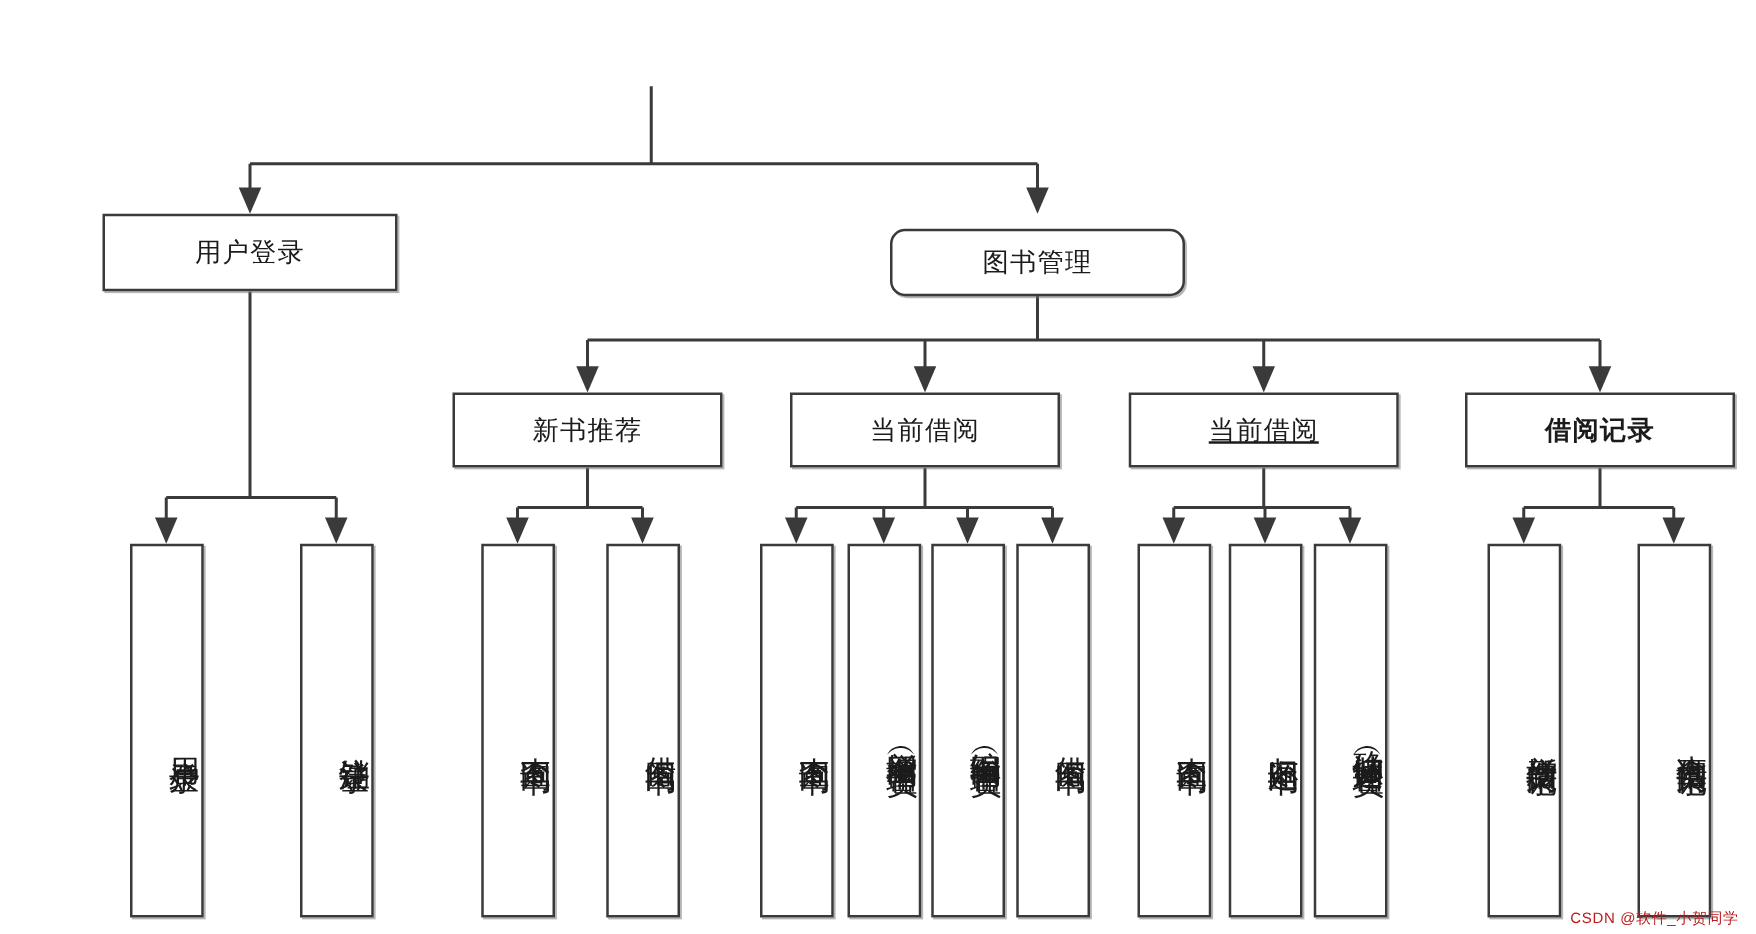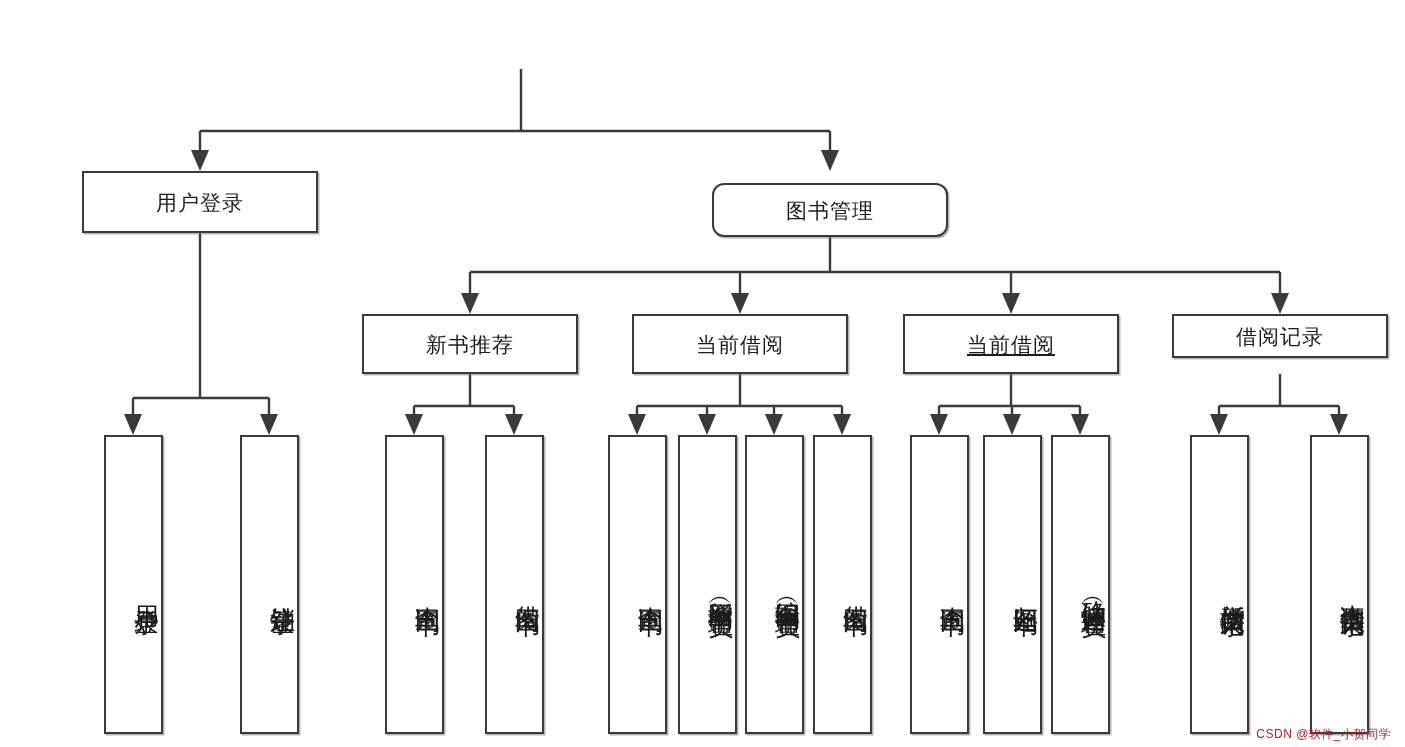--- a/index.html
+++ b/index.html
@@ -142,21 +142,21 @@
     </g>
   </svg>
 
 
   <div class="node h" style="left:82px;top:171px;width:236px;height:62px;">用户登录</div>
   <div class="node h" style="left:712px;top:183px;width:236px;height:54px;border-radius:12px;">图书管理</div>
 
   <div class="node h" style="left:362px;top:314px;width:216px;height:60px;">新书推荐</div>
   <div class="node h" style="left:632px;top:314px;width:216px;height:60px;">当前借阅</div>
   <div class="node h" style="left:903px;top:314px;width:216px;height:60px;text-decoration:underline;">当前借阅</div>
-  <div class="node h" style="left:1172px;top:314px;width:216px;height:44px;">借阅记录</div>
+  <div class="node h" style="left:1172px;top:314px;width:216px;height:60px;font-weight:bold;">借阅记录</div>
 
   <div class="node v" style="left:104px;top:435px;width:59px;height:299px;">用户登录</div>
   <div class="node v" style="left:240px;top:435px;width:59px;height:299px;">注销登录</div>
 
   <div class="node v" style="left:385px;top:435px;width:59px;height:299px;">查询图书</div>
   <div class="node v" style="left:485px;top:435px;width:59px;height:299px;">借阅图书</div>
 
   <div class="node v" style="left:608px;top:435px;width:59px;height:299px;">查询图书</div>
   <div class="node v" style="left:678px;top:435px;width:59px;height:299px;">新增图书（管理员）</div>
   <div class="node v" style="left:745px;top:435px;width:59px;height:299px;">编辑图书（管理员）</div>

